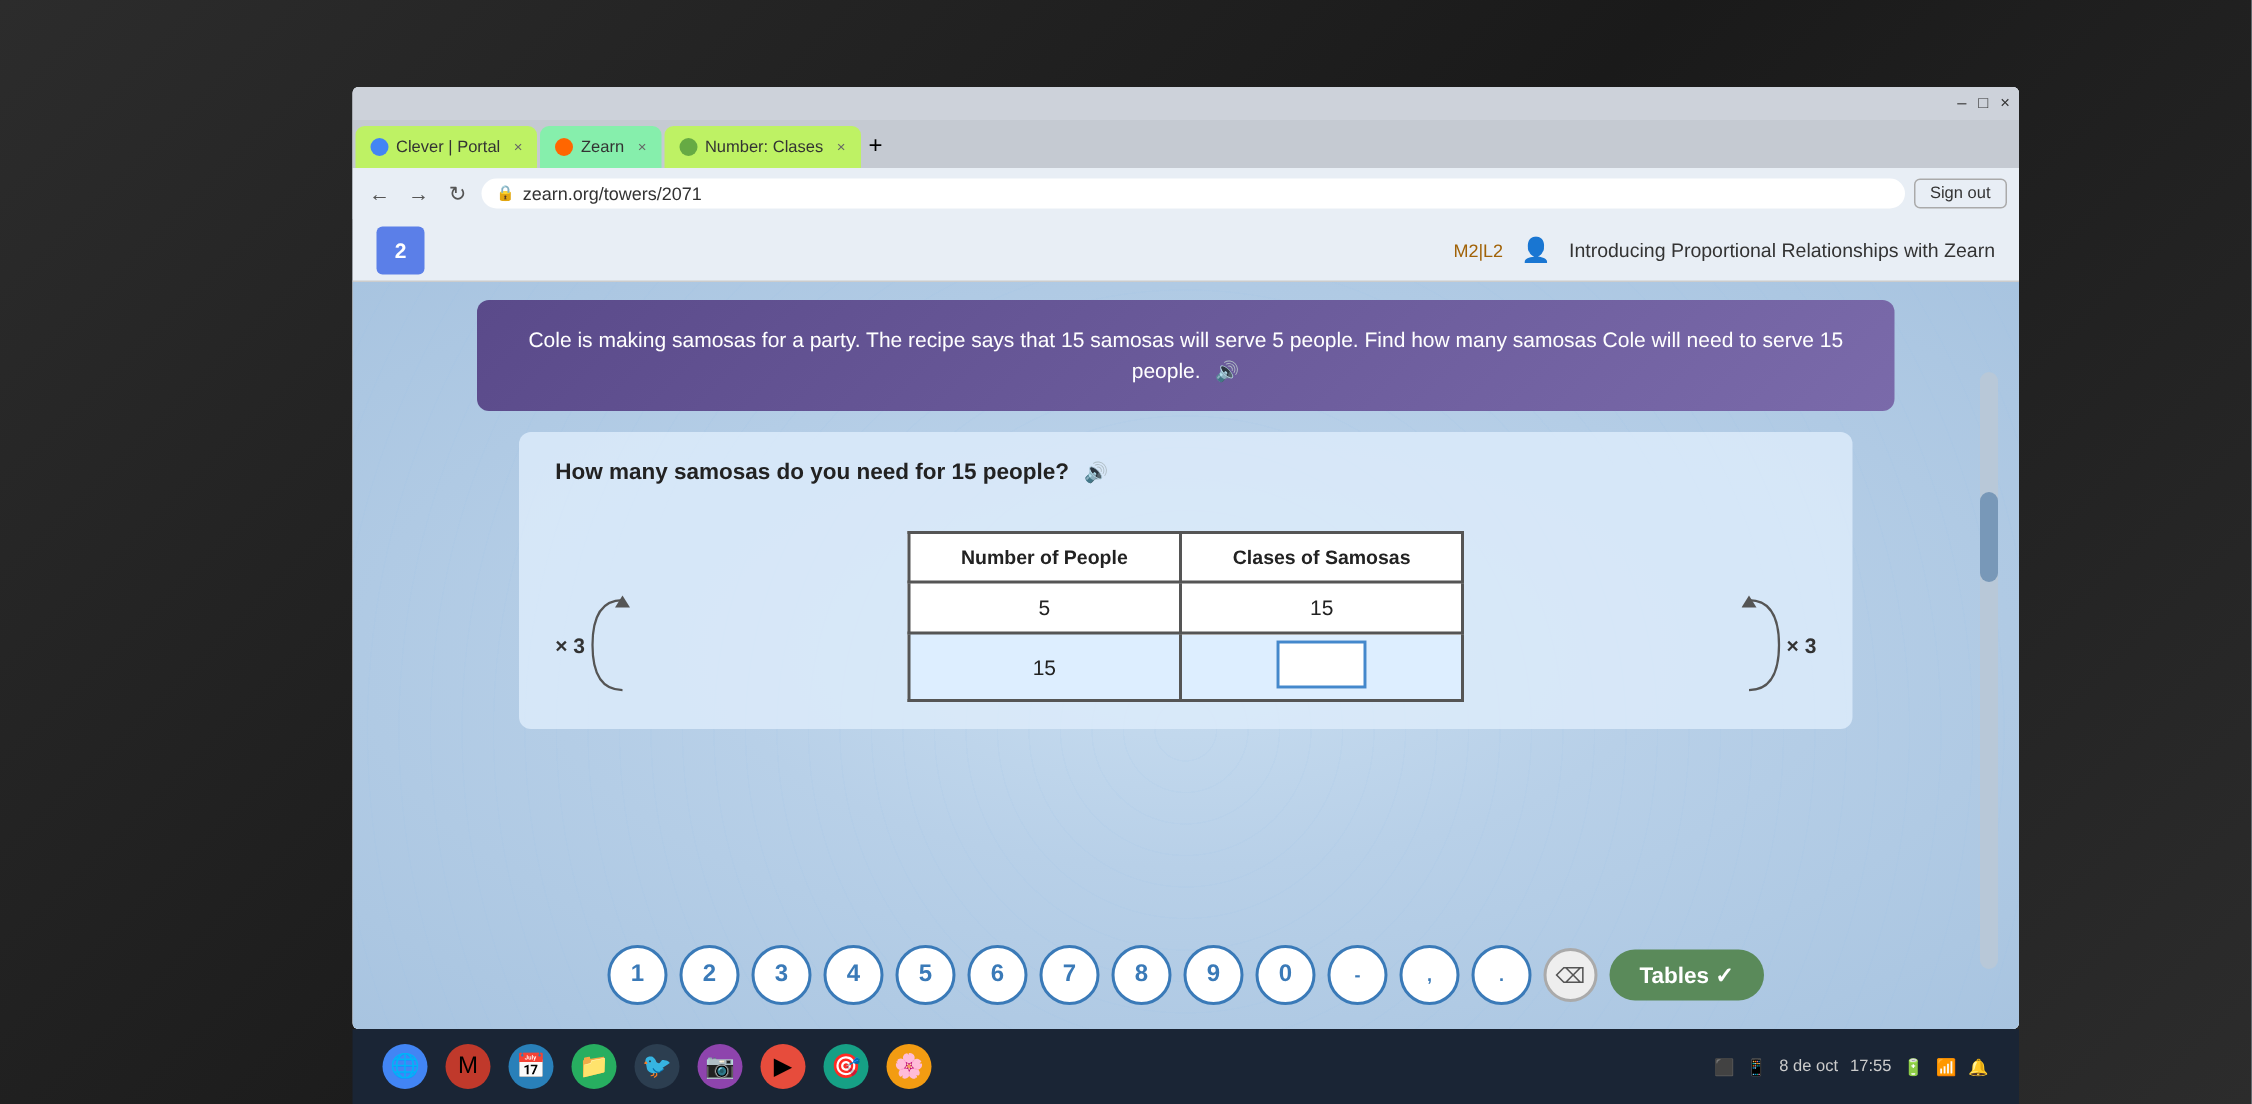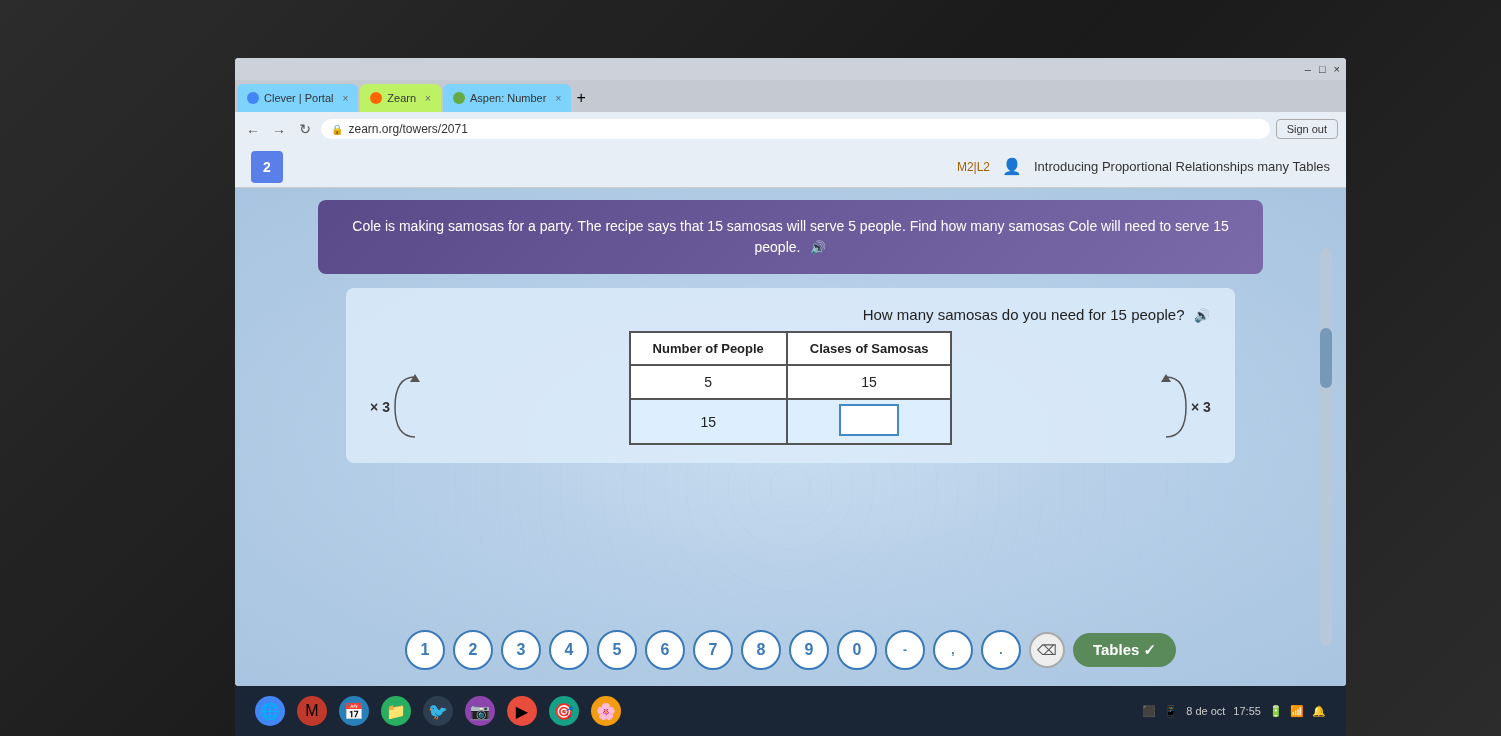--- a/index.html
+++ b/index.html
@@ -60,32 +60,32 @@
       align-items: flex-end;
       background: #c5cad2;
       padding-top: 4px;
       height: 32px;
     }
 
     .tab {
       display: flex;
       align-items: center;
       padding: 4px 10px;
-      background: #7dd3fc;
+      background: #bef264;
       border-radius: 6px 6px 0 0;
       font-size: 11px;
       color: #333;
       gap: 5px;
       height: 28px;
       margin-left: 2px;
       cursor: pointer;
     }
 
     .tab.active {
-      background: #bef264;
+      background: #86efac;
     }
 
     .tab-close {
       font-size: 10px;
       color: #666;
       margin-left: 4px;
     }
 
     .address-bar-row {
       display: flex;
@@ -221,35 +221,35 @@
       z-index: 2;
       width: 80%;
       margin-top: 14px;
       background: rgba(220, 235, 250, 0.85);
       border-radius: 8px;
       padding: 18px 24px;
     }
 
     .question-text {
       font-size: 15px;
-      font-weight: 400;
+      font-weight: 700;
       color: #222;
-      margin-bottom: 8px;
-      text-align: right;
+      margin-bottom: 31px;
+      text-align: left;
     }
 
     .prop-table {
       border-collapse: collapse;
       border: 2px solid #555;
       background: white;
     }
 
     .prop-table th {
       border: 2px solid #555;
-      padding: 8px 22px;
+      padding: 8px 34px;
       font-size: 13px;
       font-weight: 600;
       color: #222;
       background: white;
       text-align: center;
       margin-top: 40px;
     }
 
     .prop-table td {
       border: 2px solid #555;
@@ -435,21 +435,21 @@
         <span>Clever | Portal</span>
         <span class="tab-close">×</span>
       </div>
       <div class="tab active">
         <span style="width:12px;height:12px;background:#ff6600;border-radius:50%;display:inline-block;"></span>
         <span>Zearn</span>
         <span class="tab-close">×</span>
       </div>
       <div class="tab">
         <span style="width:12px;height:12px;background:#66aa44;border-radius:50%;display:inline-block;"></span>
-        <span>Aspen: Number</span>
+        <span>Number: Clases</span>
         <span class="tab-close">×</span>
       </div>
       <div style="width:20px;height:28px;display:flex;align-items:center;justify-content:center;cursor:pointer;">+</div>
     </div>
 
     <div class="address-bar-row">
       <div class="nav-btn">←</div>
       <div class="nav-btn">→</div>
       <div class="nav-btn">↻</div>
       <div class="address-box">
@@ -460,21 +460,21 @@
     </div>
   </div>
 
   <div class="app-header">
     <div class="home-icon-box">
       <span>2</span>
     </div>
     <div style="flex:1"></div>
     <span class="lesson-label">M2|L2</span>
     <span class="person-icon">👤</span>
-    <span class="lesson-title">Introducing Proportional Relationships many Tables</span>
+    <span class="lesson-title">Introducing Proportional Relationships with Zearn</span>
   </div>
 
   <div class="main-content">
     <div class="wavy-bg"></div>
     <div class="wavy-lines"></div>
 
     <div class="problem-banner">
       <span>Cole is making samosas for a party. The recipe says that 15 samosas will serve 5 people. Find how many samosas Cole will need to serve 15 people.</span>
       <span style="font-size:13px;margin-left:6px;">🔊</span>
     </div>

